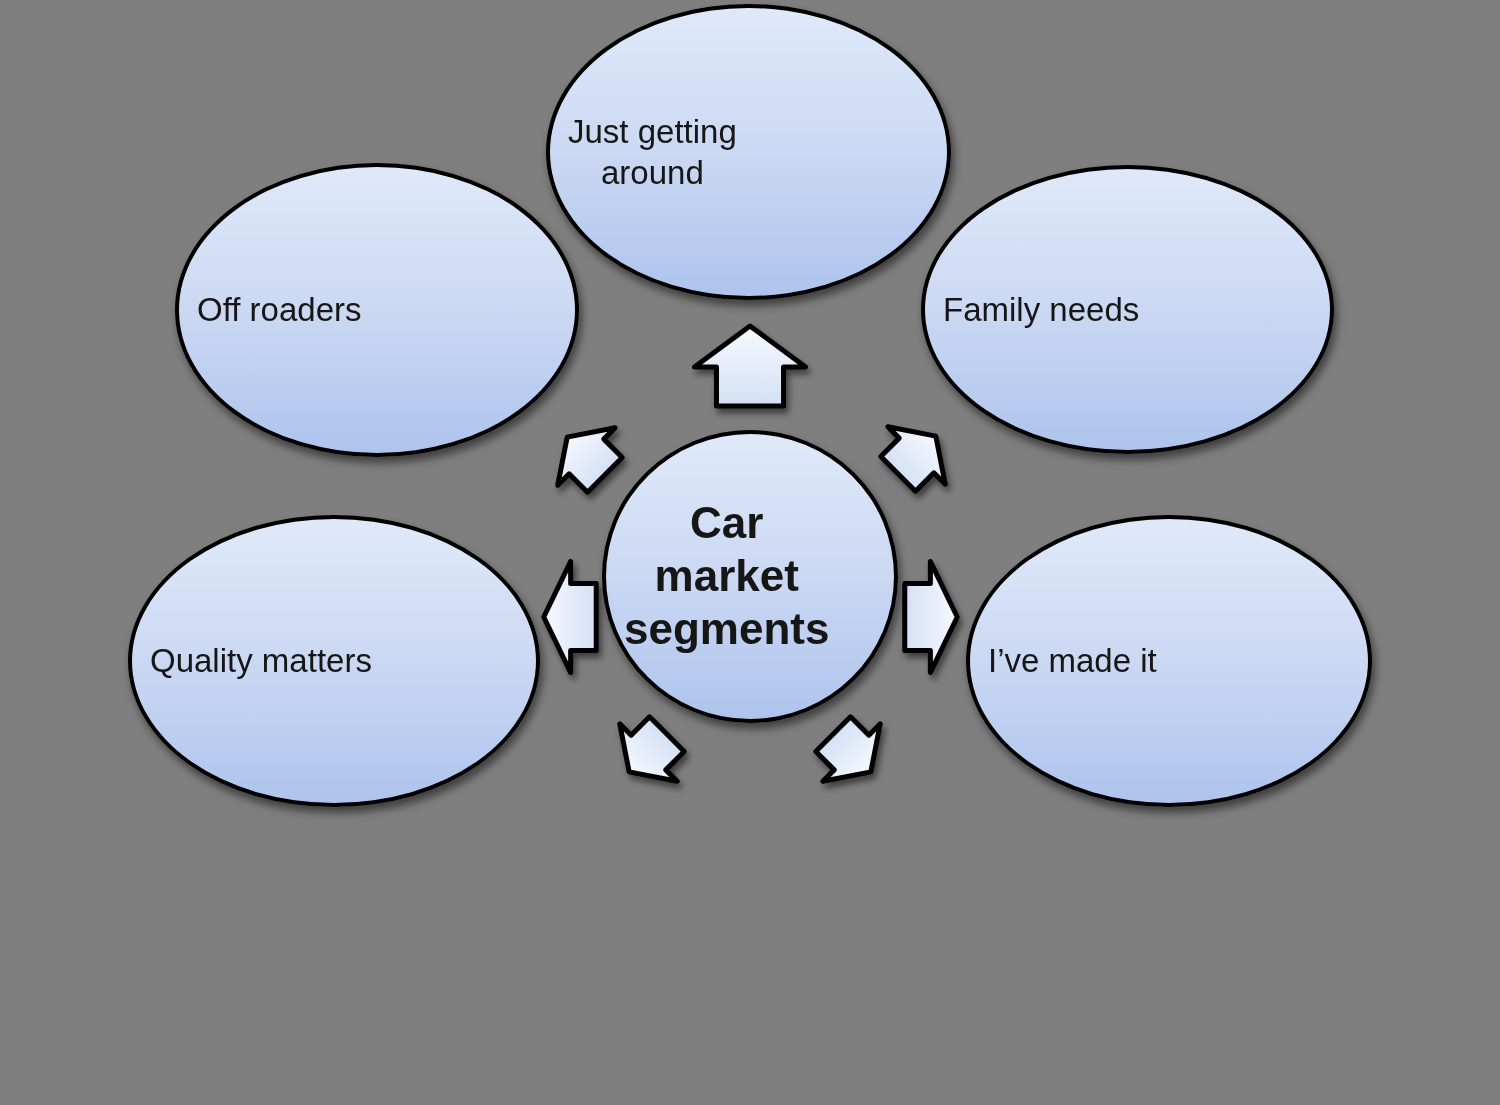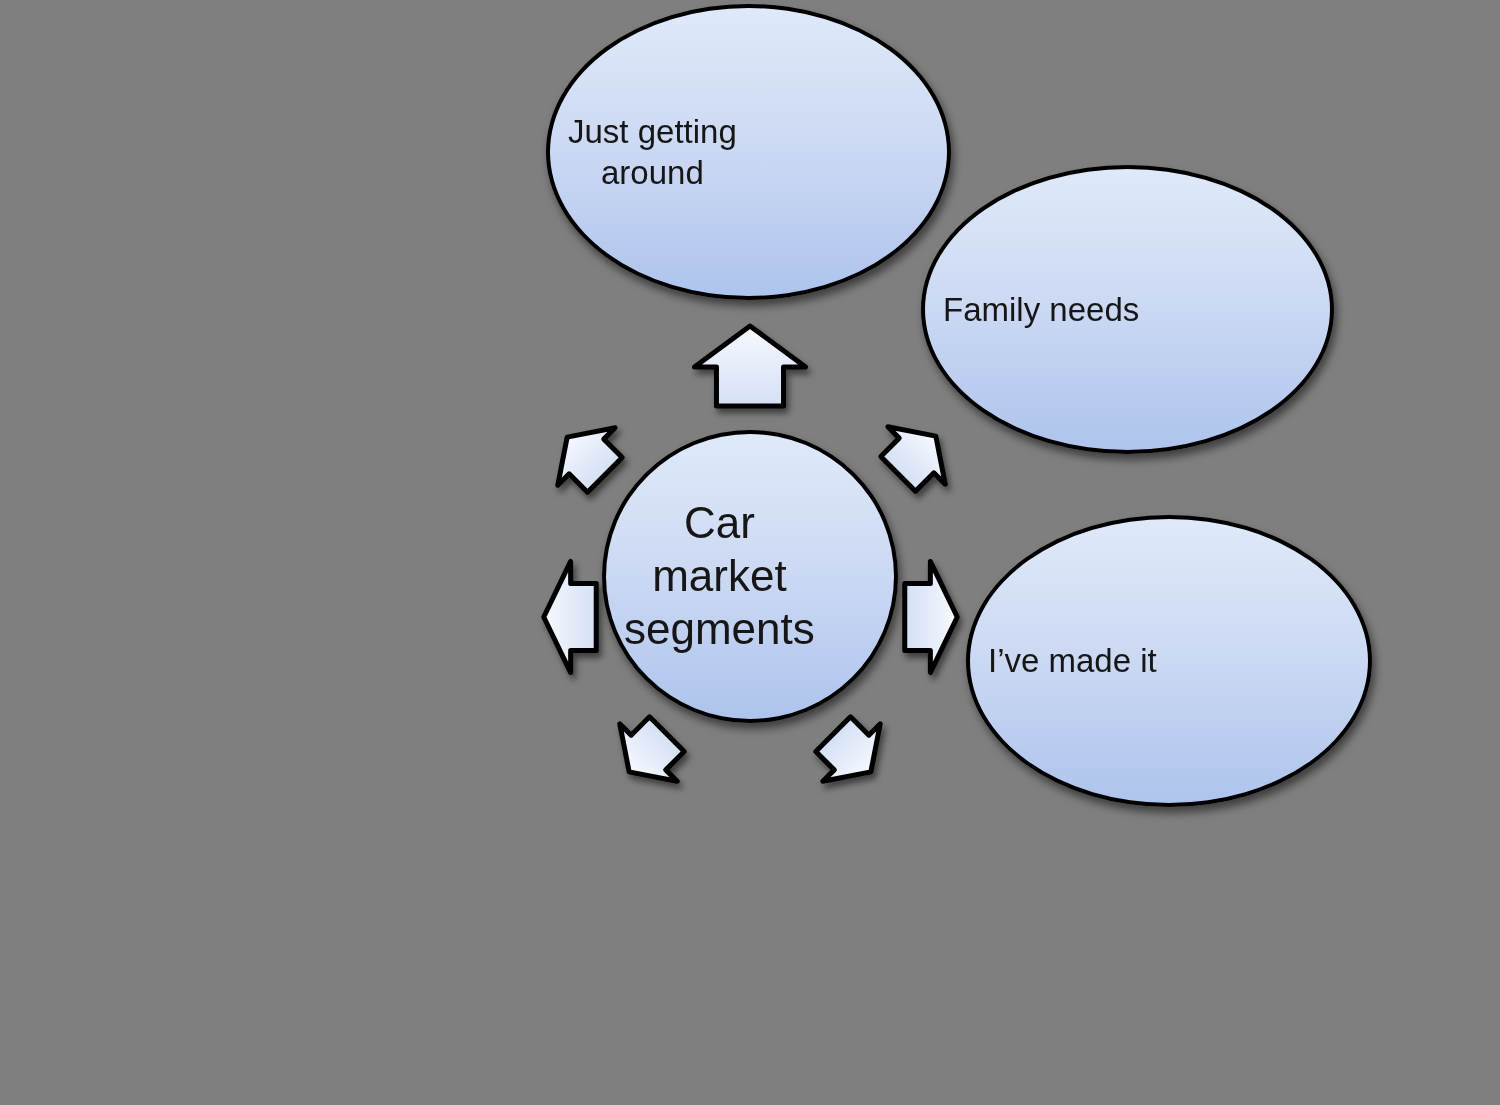--- a/index.html
+++ b/index.html
@@ -32,21 +32,21 @@
     display: flex; align-items: center; 
     text-align: center;
     color: #161616;
   }
   .node .label {
     white-space: pre-line;
     line-height: 1.25;
     font-size: 33px;
     padding: 0 18px;
   }
-  .n-center .label { font-size: 44px; line-height: 1.2; }
+  .n-center .label { font-size: 44px; line-height: 1.2; font-weight: bold; }
 
   
   .n-top      { left: 546px; top:   4px; width: 405px; height: 296px; }
   .n-topright { left: 921px; top: 165px; width: 413px; height: 289px; }
   .n-right    { left: 966px; top: 515px; width: 406px; height: 292px; }
   .n-botright { left: 788px; top: 814px; width: 412px; height: 287px; }
   .n-botleft  { left: 336px; top: 814px; width: 409px; height: 287px; }
   .n-left     { left: 128px; top: 515px; width: 412px; height: 292px; }
   .n-topleft  { left: 175px; top: 163px; width: 404px; height: 294px; }
   .n-center   { left: 602px; top: 430px; width: 296px; height: 293px; }
@@ -82,21 +82,27 @@
   <div class="node n-right">
     <span class="label">I’ve made it</span>
   </div>
 
   <div class="node n-topright">
     <span class="label">Family needs</span>
   </div>
 
 
 
+  <div class="node n-left">
+    <span class="label">Quality matters</span>
+  </div>
 
+  <div class="node n-topleft">
+    <span class="label">Off roaders</span>
+  </div>
 
   <div class="node n-center">
     <span class="label">Car
 market
 segments</span>
   </div>
 
 </div>
 
 </body></html>

